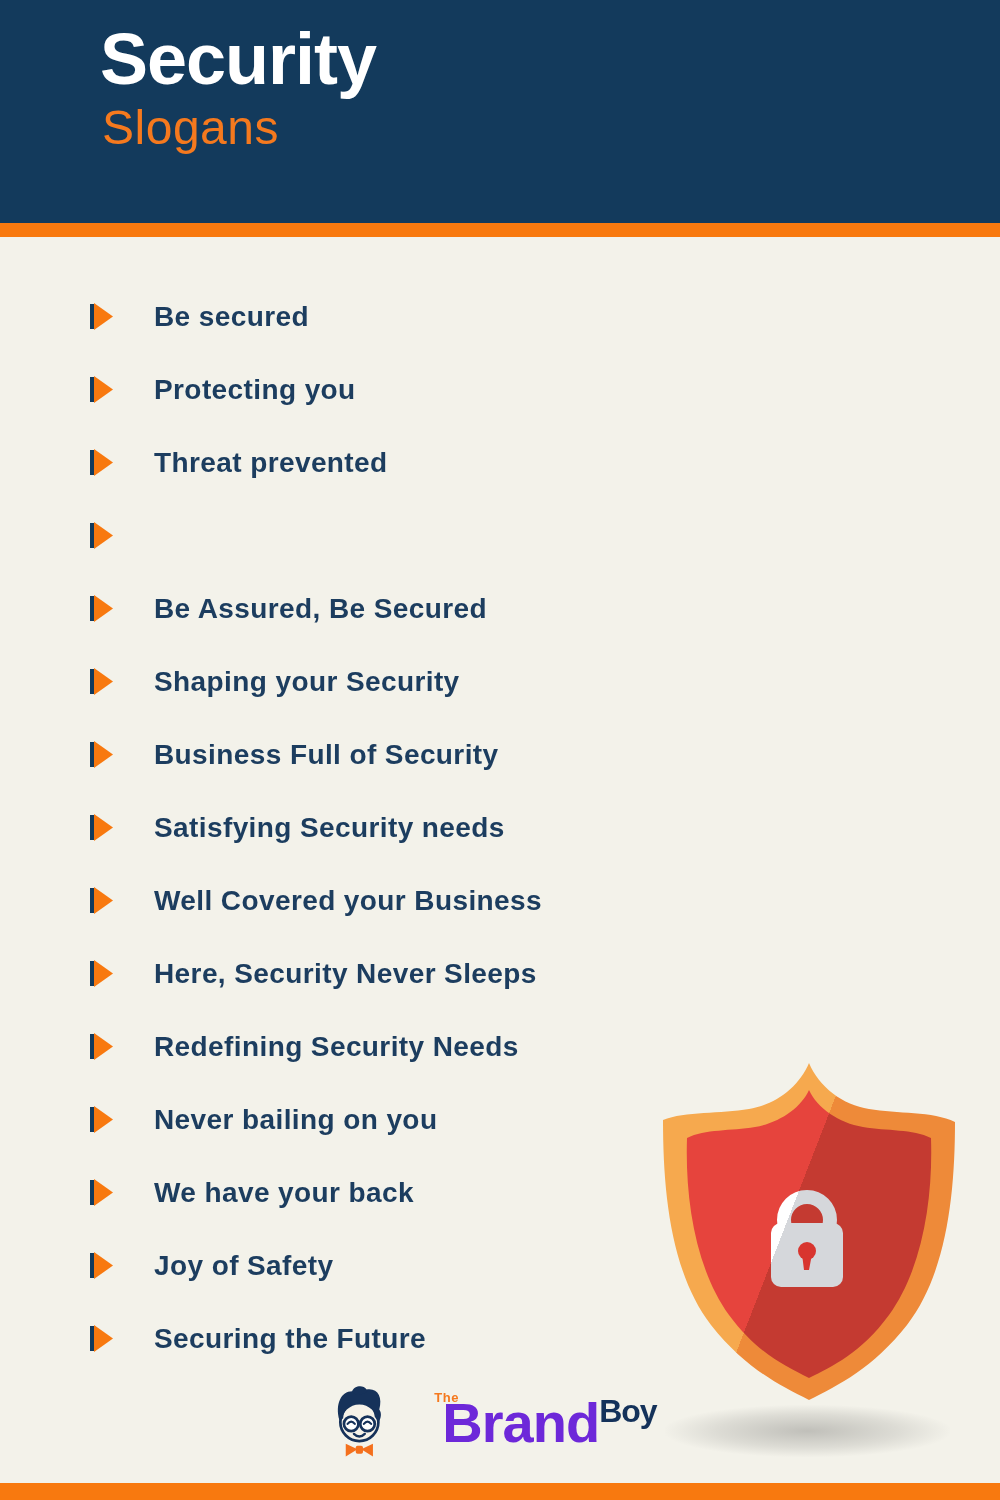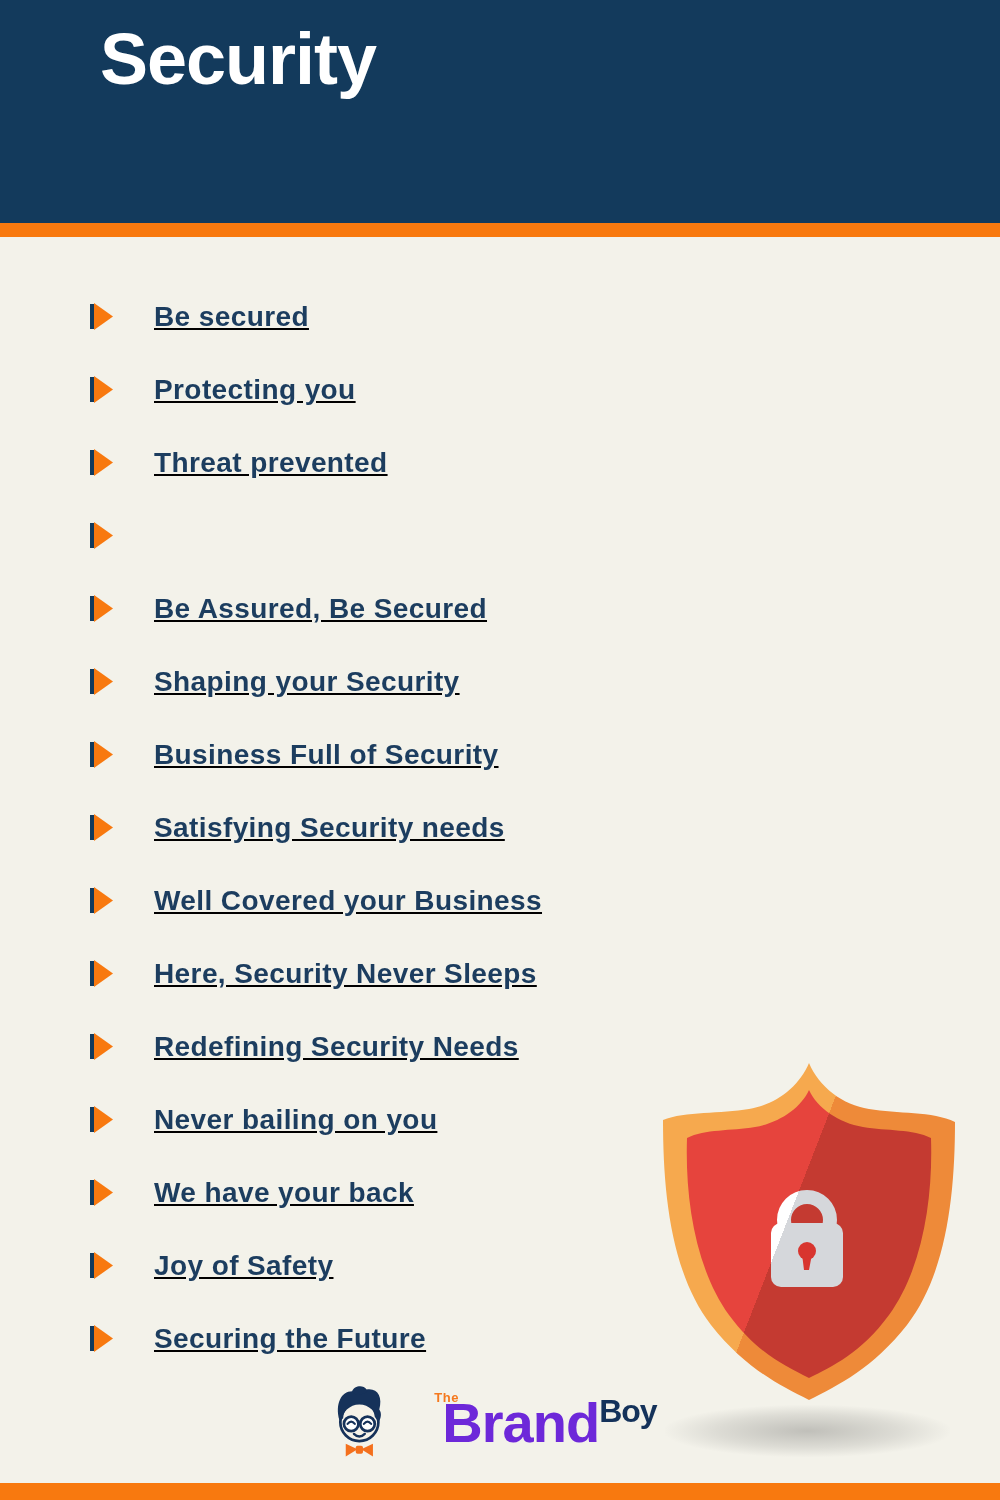--- a/index.html
+++ b/index.html
@@ -32,21 +32,21 @@
     letter-spacing:-1px;line-height:1.05;
   }
   .header .subtitle{
     margin:6px 0 0 2px;color:var(--subtitle-orange);
     font-size:48px;font-weight:400;line-height:1.0;letter-spacing:0.5px;
   }
   .divider-top{height:14px;background:var(--accent-orange);}
   .bottom-bar{position:absolute;left:0;bottom:0;width:100%;height:17px;background:var(--accent-orange);}
   .slogan-list{
     list-style:none;margin:43px 0 0 0;padding:0 8px 0 90px;
-    position:relative;z-index:2;text-decoration:underline;
+    position:relative;z-index:2;
   }
   .slogan-list li{
     height:73px;display:flex;align-items:center;
   }
   .bullet{flex:0 0 auto;margin-right:40px;display:block;}
   .slogan-text{
     color:var(--text-navy);font-size:28px;font-weight:700;letter-spacing:0.4px;
     white-space:nowrap;
   }
   .shield-shadow{
@@ -65,20 +65,21 @@
     color:var(--subtitle-orange);font-size:13px;font-weight:700;letter-spacing:0.5px;
   }
   .logo-brand{color:#6d28d9;font-size:56px;font-weight:700;letter-spacing:-1px;margin-left:44px;}
   .logo-boy{color:#14325a;font-size:32px;font-weight:700;letter-spacing:-1px;}
 </style>
 </head>
 <body>
 
 <header class="header">
   <h1 class="title">Security</h1>
+  <div class="subtitle">Slogans</div>
 </header>
 
 <div class="divider-top"></div>
 
 <ul class="slogan-list">
 
 <li>
     <svg class="bullet" width="24" height="27" viewBox="0 0 24 27" aria-hidden="true">
       <rect x="0" y="1" width="5" height="25" fill="var(--header-bg)"></rect>
       <polygon points="4,0 23,13.5 4,27" fill="var(--accent-orange)"></polygon>

